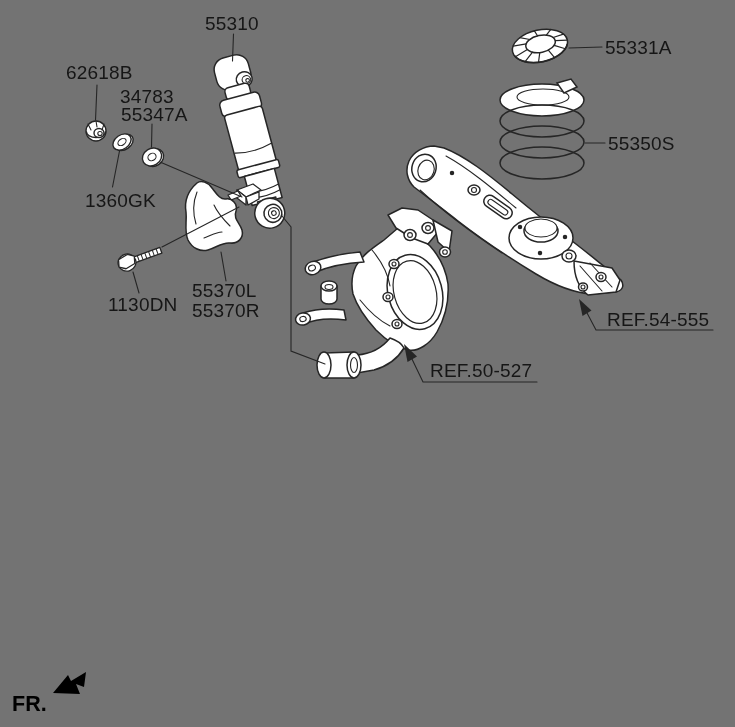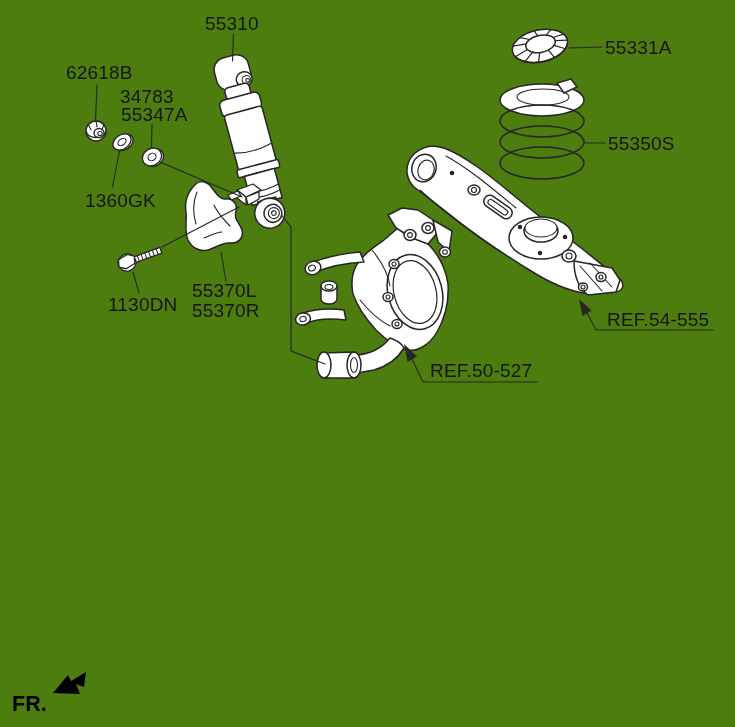--- a/index.html
+++ b/index.html
@@ -1,17 +1,17 @@
 <!DOCTYPE html>
 <html><head>
 <meta charset="utf-8">
 <style>
   html,body{margin:0;padding:0;background:#ffffff;}
   .stage{
-    position:relative;width:735px;height:727px;background:#4d7c0f;
+    position:relative;width:735px;height:727px;background:#737373;
     font-family:"Liberation Sans", sans-serif;overflow:hidden;
   }
   svg{display:block;}
   text.callout{
     font-family:"Liberation Sans", sans-serif;
     font-size:19px;fill:#161616;letter-spacing:0.2px;
   }
   text.fr{
     font-family:"Liberation Sans", sans-serif;
     font-size:21.5px;font-weight:bold;fill:#000000;

